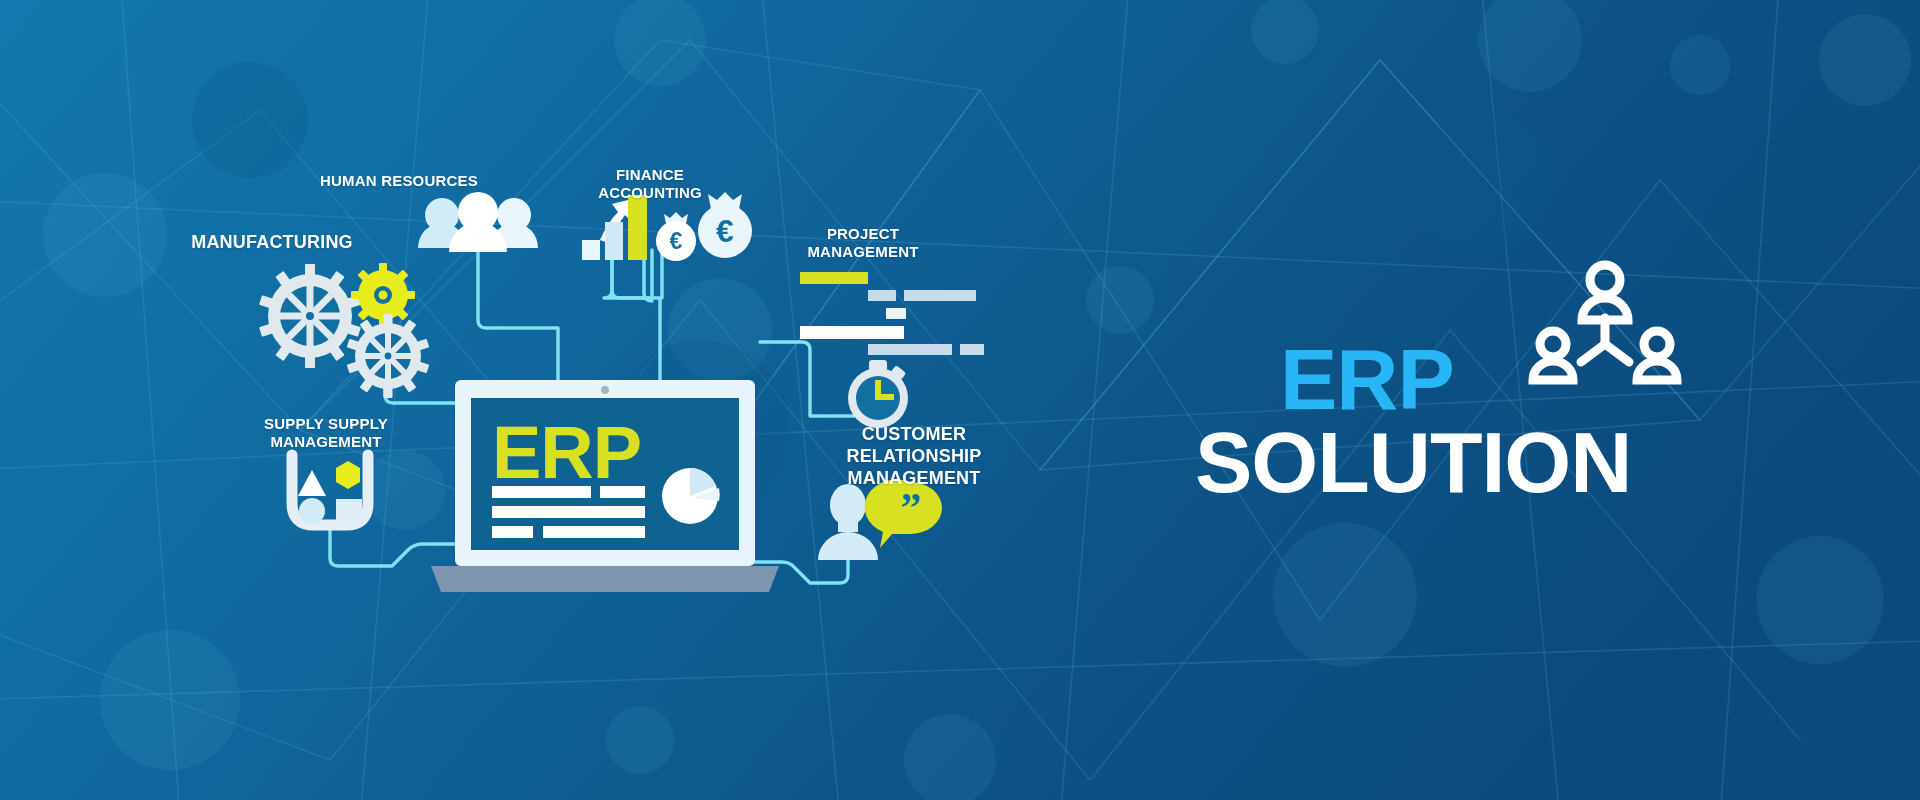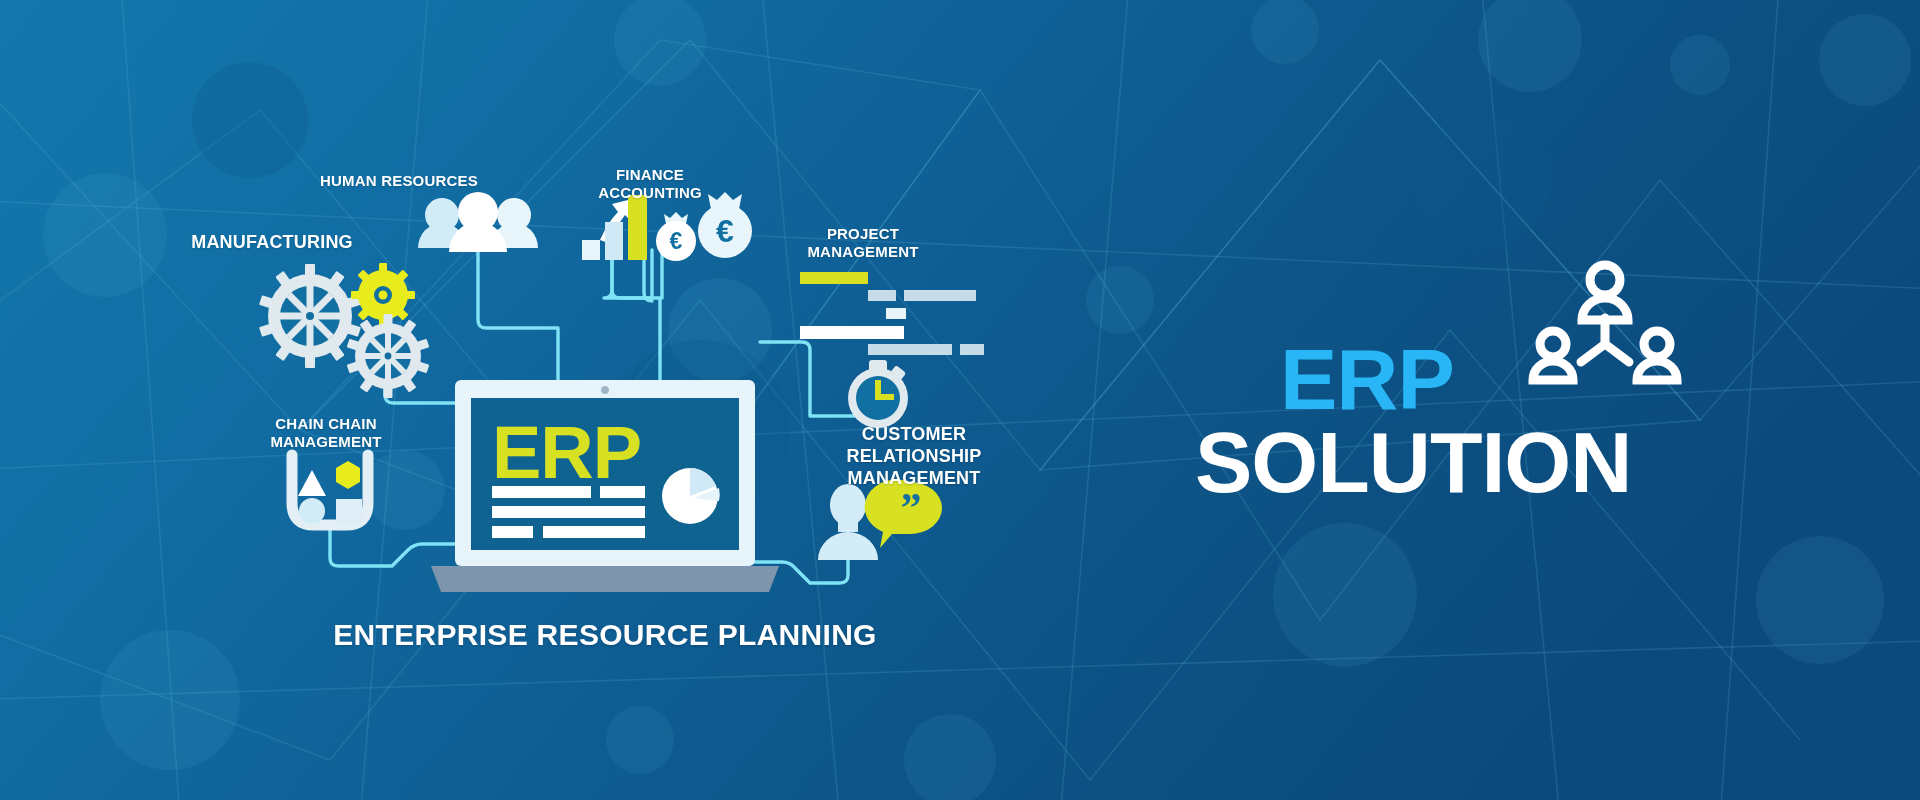--- a/index.html
+++ b/index.html
@@ -298,28 +298,27 @@
   <div class="node-label" style="left:172px; top:232px; width:200px; font-size:18px;">MANUFACTURING</div>
 
   <div class="node-label" style="left:299px; top:172px; width:200px; font-size:15px;">HUMAN RESOURCES</div>
 
   <div class="node-label" style="left:560px; top:138px; width:180px; font-size:15px;margin-top:28px;">FINANCE
 ACCOUNTING</div>
 
   <div class="node-label" style="left:773px; top:225px; width:180px; font-size:15px;">PROJECT
 MANAGEMENT</div>
 
-  <div class="node-label" style="left:236px; top:415px; width:180px; font-size:15px;">CHAIN CHAIN
+  <div class="node-label" style="left:236px; top:415px; width:180px; font-size:15px;">SUPPLY SUPPLY
 MANAGEMENT</div>
 
   <div class="node-label" style="left:824px; top:424px; width:180px; font-size:18px;">CUSTOMER
 RELATIONSHIP
 MANAGEMENT</div>
 
-  <div id="caption">ENTERPRISE RESOURCE PLANNING</div>
 
   <div id="erp-solution">
     <svg id="people-logo" width="160" height="140" viewBox="0 0 160 140">
       <g stroke="#ffffff" stroke-width="9" fill="none" stroke-linecap="round">
         <path d="M80,60 L80,86"></path>
         <path d="M80,86 L56,104"></path>
         <path d="M80,86 L104,104"></path>
       </g>
       <g fill="none" stroke="#ffffff" stroke-width="9">
         <circle cx="80" cy="22" r="15"></circle>

